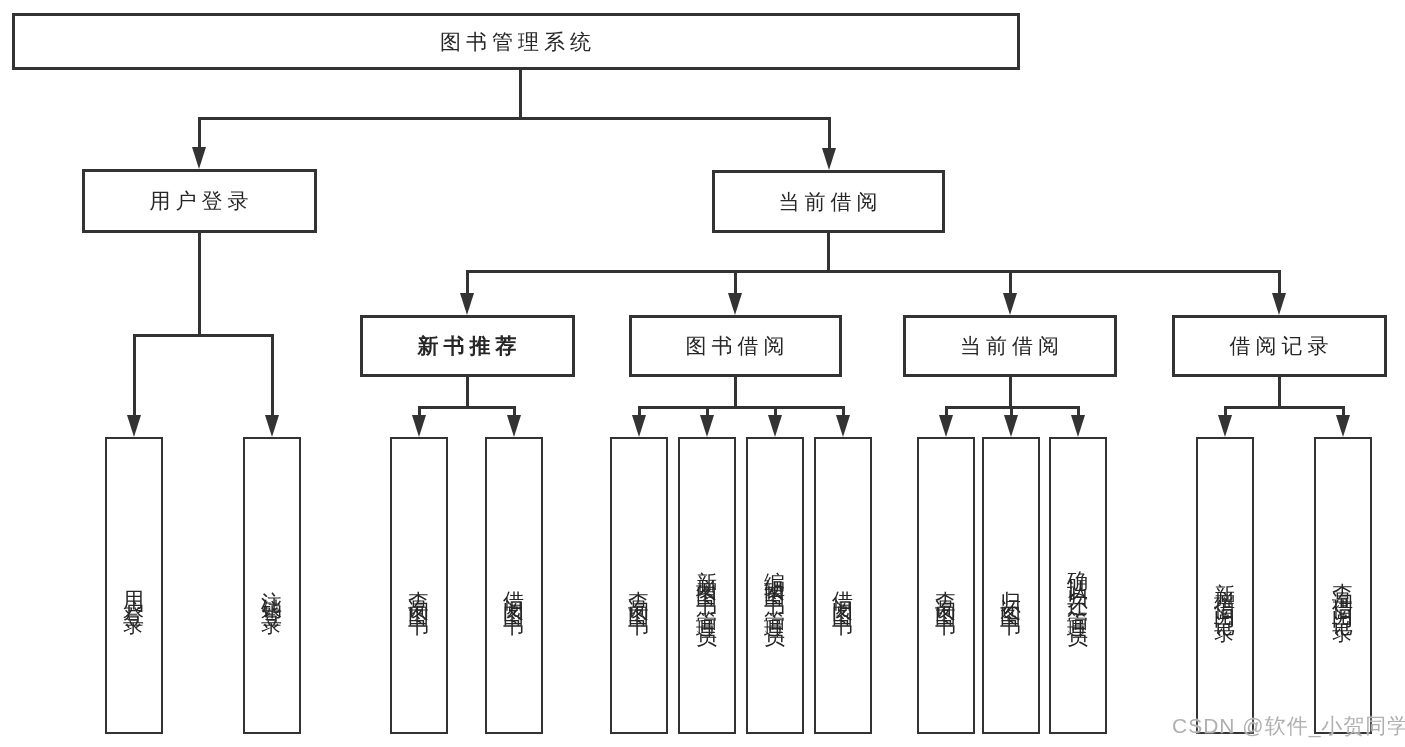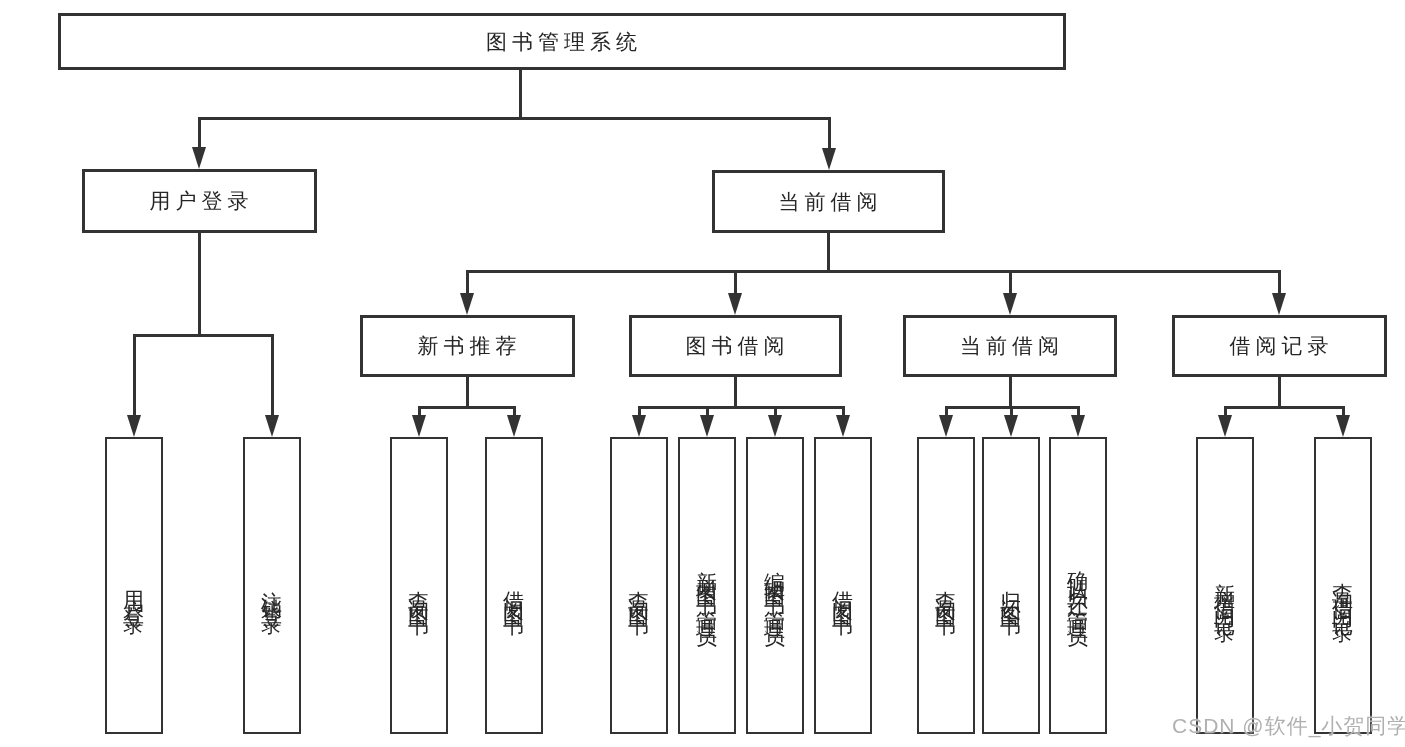--- a/index.html
+++ b/index.html
@@ -30,21 +30,21 @@
     position:absolute;left:1172px;top:712px;z-index:6;
     font-size:21px;letter-spacing:1px;color:#b0b0b0;white-space:nowrap;
     text-shadow:0 0 2px #ffffff;
   }
 </style>
 </head>
 <body>
 
 <div id="canvas" style="background: rgb(255, 255, 255);">
 
-  <div class="box" style="left: 12px; top: 13px; width: 1008px; height: 57px; border-color: rgb(51, 51, 51); color: rgb(38, 38, 38); margin-left: 46px;">
+  <div class="box" style="left: 12px; top: 13px; width: 1008px; height: 57px; border-color: rgb(51, 51, 51); color: rgb(38, 38, 38);">
     <span class="lbl">图书管理系统</span>
   </div>
 
   <div class="vline" style="left: 519px; top: 70px; height: 48px; background: rgb(51, 51, 51);"></div>
   <div class="hline" style="left: 198px; top: 117px; width: 632px; background: rgb(51, 51, 51);"></div>
   <div class="vline" style="left: 198px; top: 117px; height: 31px; background: rgb(51, 51, 51);"></div>
   <div class="arrow" style="left: 192px; top: 147px; border-top-color: rgb(51, 51, 51);"></div>
   <div class="vline" style="left: 828px; top: 117px; height: 32px; background: rgb(51, 51, 51);"></div>
   <div class="arrow" style="left: 822px; top: 148px; border-top-color: rgb(51, 51, 51);"></div>
 
@@ -66,21 +66,21 @@
   <div class="hline" style="left: 466px; top: 270px; width: 815px; background: rgb(51, 51, 51);"></div>
   <div class="vline" style="left: 466px; top: 270px; height: 24px; background: rgb(51, 51, 51);"></div>
   <div class="arrow" style="left: 460px; top: 293px; border-top-color: rgb(51, 51, 51);"></div>
   <div class="vline" style="left: 734px; top: 270px; height: 24px; background: rgb(51, 51, 51);"></div>
   <div class="arrow" style="left: 728px; top: 293px; border-top-color: rgb(51, 51, 51);"></div>
   <div class="vline" style="left: 1009px; top: 270px; height: 24px; background: rgb(51, 51, 51);"></div>
   <div class="arrow" style="left: 1003px; top: 293px; border-top-color: rgb(51, 51, 51);"></div>
   <div class="vline" style="left: 1278px; top: 270px; height: 24px; background: rgb(51, 51, 51);"></div>
   <div class="arrow" style="left: 1272px; top: 293px; border-top-color: rgb(51, 51, 51);"></div>
 
-  <div class="box" style="left: 360px; top: 315px; width: 215px; height: 62px; border-color: rgb(51, 51, 51); color: rgb(38, 38, 38);">
+  <div class="box" style="left: 360px; top: 315px; width: 215px; height: 62px; border-color: rgb(51, 51, 51); color: rgb(38, 38, 38); font-weight: bold;">
     <span class="lbl">新书推荐</span>
   </div>
   <div class="box" style="left: 629px; top: 315px; width: 213px; height: 62px; border-color: rgb(51, 51, 51); color: rgb(38, 38, 38);">
     <span class="lbl">图书借阅</span>
   </div>
   <div class="box" style="left: 903px; top: 315px; width: 214px; height: 62px; border-color: rgb(51, 51, 51); color: rgb(38, 38, 38);">
     <span class="lbl">当前借阅</span>
   </div>
   <div class="box" style="left: 1172px; top: 315px; width: 215px; height: 62px; border-color: rgb(51, 51, 51); color: rgb(38, 38, 38);">
     <span class="lbl">借阅记录</span>

